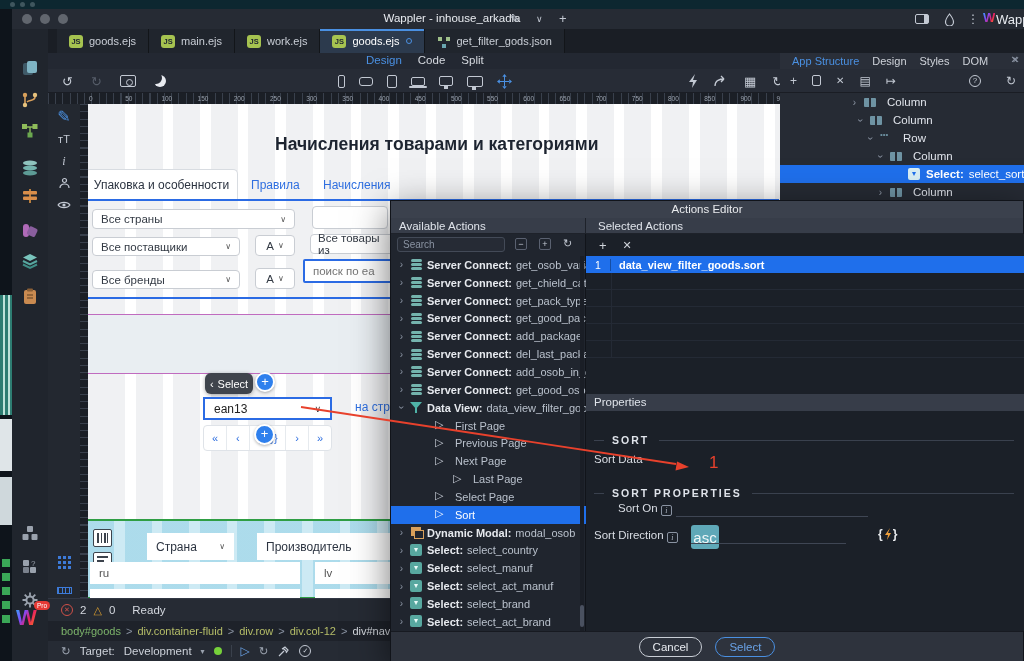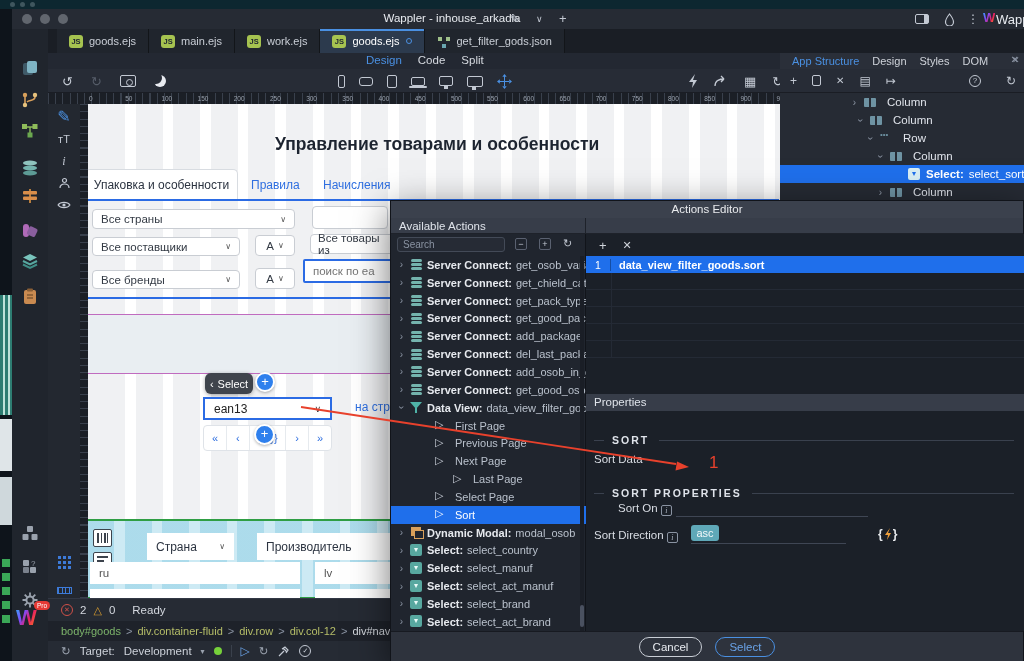--- a/index.html
+++ b/index.html
@@ -184,21 +184,21 @@
   .sa-empty { height:17px; border-bottom:1px solid #242a35; position:relative; }
   .sa-empty::before { content:""; position:absolute; left:25px; top:0; bottom:0; border-left:1px solid #242a35; }
   .props-head { position:absolute; left:0; top:160px; width:100%; height:17px; background:#373d49; font-size:11.5px; color:#dfe3ea; line-height:17px; padding-left:8px; }
   .sect { position:absolute; display:flex; align-items:center; width:420px; }
   .sect::before { content:""; width:10px; border-top:1px solid #3a414e; margin-right:8px; }
   .sect .st { font-size:10.5px; font-weight:700; letter-spacing:2px; color:#dfe3ea; }
   .sect .rule { flex:1; border-top:1px solid #3a414e; margin-left:10px; }
   .plabel { font-size:11.5px; color:#d9dde4; }
   .ibox { display:inline-flex; width:11px; height:11px; border:1px solid #8a93a2; border-radius:2px; color:#aeb6c2; font-size:8px; font-style:italic; font-family:"Liberation Serif",serif; align-items:center; justify-content:center; vertical-align:-1px; }
   .fline { position:absolute; border-bottom:1px solid #3f4654; }
-  .chip { position:absolute; background:#5fa8b8; color:#f0f7f9; font-size:11px; border-radius:3px; width:28px; height:16px; display:flex; align-items:center; justify-content:center; }
+  .chip { position:absolute; background:#5fa8b8; color:#f0f7f9; font-size:15px; border-radius:3px; width:28px; height:24px; display:flex; align-items:center; justify-content:center; }
   .bexp { position:absolute; color:#e8eaed; font-size:12px; font-weight:700; display:flex; align-items:center; gap:1px; }
   .m-footer { position:absolute; left:0; top:430px; width:100%; height:31px; background:#2e333d; border-top:1px solid #171a21; display:flex; align-items:center; justify-content:center; gap:13px; }
   .pillbtn { height:20px; padding:0 13px; border-radius:10px; border:1px solid #c9ced6; background:transparent; color:#e8ebf0; font-size:11.5px; font-family:"Liberation Sans",sans-serif; display:flex; align-items:center; }
   .pillbtn.blue { border-color:#4a90e2; color:#6aa3e8; }
 
   .anno { left:0; top:0; width:1024px; height:661px; pointer-events:none; z-index:50; }
 </style>
 </head>
 <body>
 
@@ -369,21 +369,21 @@
       </span>
       <span class="sic" style="top:448px;">
           <span class="gridicon"></span>
         </span>
       <span class="sic" style="top:476px;">
           <span class="rulericon"></span>
         </span>
     </div>
 
     <div class="abs canvas">
-      <div class="cv page-title" style="left:187px;top:30px;">Управление товарами и особенности</div>
+      <div class="cv page-title" style="left:187px;top:30px;">Начисления товарами и категориями</div>
 
       <div class="cv tab-active" style="left:-3px;top:65px;width:153px;height:30px;">Упаковка и особенности</div>
       <span class="cv tab-link" style="left:163px;top:74px;">Правила</span>
       <span class="cv tab-link" style="left:235px;top:74px;">Начисления</span>
 
       <div class="cv bluebox" style="left:-3px;top:95px;width:694px;height:100px;"></div>
 
       <div class="cv dd" style="left:4px;top:105px;width:203px;height:20px;">
         <span>Все страны</span>
           <span class="chv">∨</span>
@@ -608,20 +608,21 @@
       <span class="logo-wrap">
         <span class="logo-w">W</span><span class="pro">Pro</span>
       </span>
 
     </div>
 
     <div class="abs modal">
       <div class="m-title">Actions Editor</div>
       <div class="m-heads">
         <span class="hL">Available Actions</span>
+        <span class="hR">Selected Actions</span>
       </div>
 
       <div class="m-left">
         <input class="m-search" placeholder="Search" style="">
         <span class="sqic" style="left:124px;">−</span>
         <span class="sqic" style="left:148px;">+</span>
         <span class="m-reficon" style="left:172px;">↻</span>
         <div class="aa-list">
 
             <div class="aa-row" data-icon="db" style="padding-left: 6px;">

